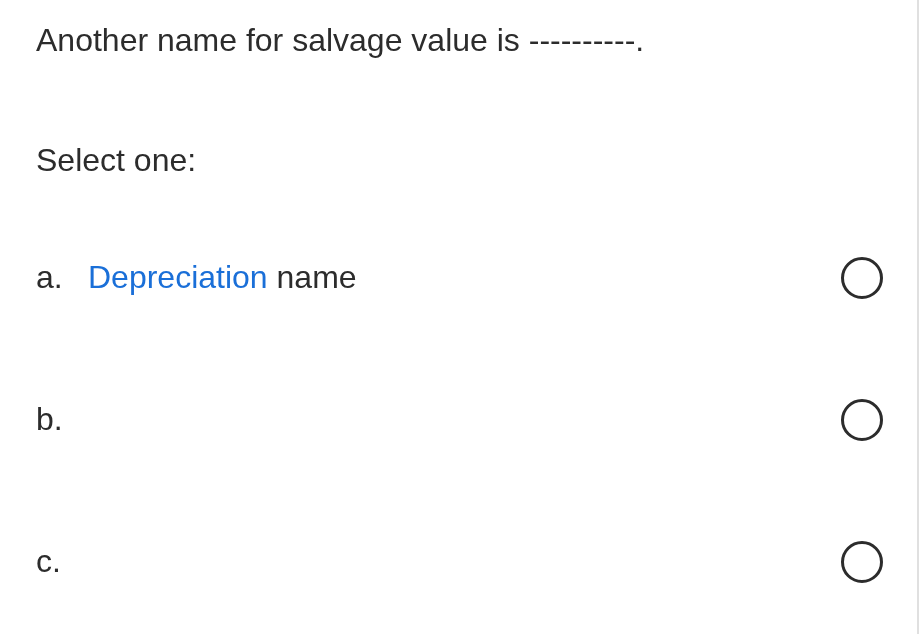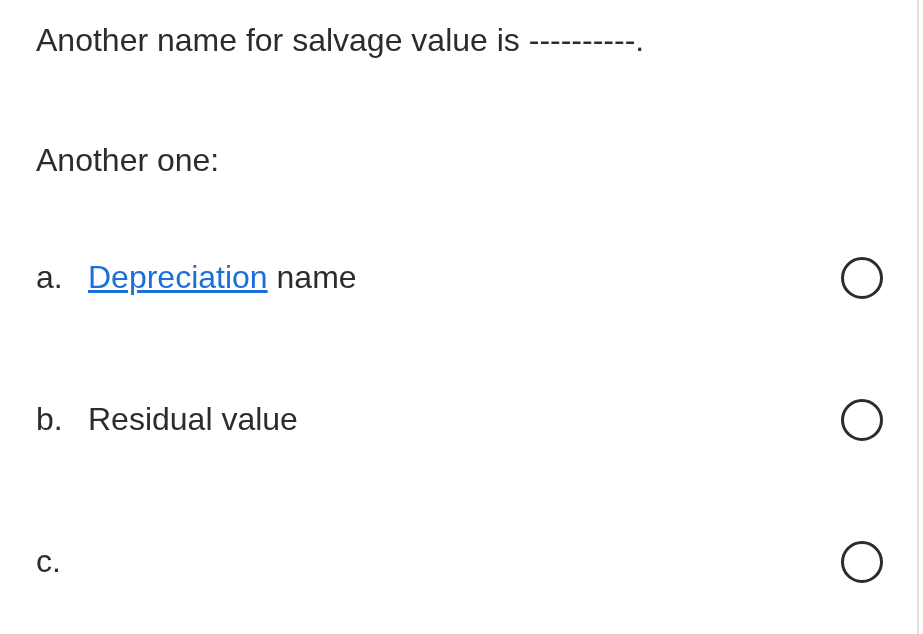--- a/index.html
+++ b/index.html
@@ -52,58 +52,56 @@
       font-size: 32px;
       color: #2c2c2c;
       width: 52px;
     }
     .option-text {
       font-size: 32px;
       color: #2c2c2c;
     }
     .link {
       color: #1a6fd8;
-      text-decoration: underline;
       cursor: pointer;
     }
     .radio {
       width: 42px;
       height: 42px;
       border: 3px solid #2c2c2c;
       border-radius: 50%;
       background: #ffffff;
       cursor: pointer;
       margin-right: 4px;
     }
   </style>
 </head>
 <body>
 
 <div class="right-border"></div>
 
 <div class="question-text">Another name for salvage value is ----------.</div>
 
-<div class="select-one">Another one:</div>
+<div class="select-one">Select one:</div>
 
 <div class="options">
 
   <div class="option-row">
     <div class="option-left">
       <span class="option-letter">a.</span>
       <span class="option-text">
         <span class="link">Depreciation</span><span> name</span>
       </span>
     </div>
     <div class="radio"></div>
   </div>
 
   <div class="option-row">
     <div class="option-left">
       <span class="option-letter">b.</span>
-      <span class="option-text">Residual value</span>
     </div>
     <div class="radio"></div>
   </div>
 
   <div class="option-row">
     <div class="option-left">
       <span class="option-letter">c.</span>
     </div>
     <div class="radio"></div>
   </div>

